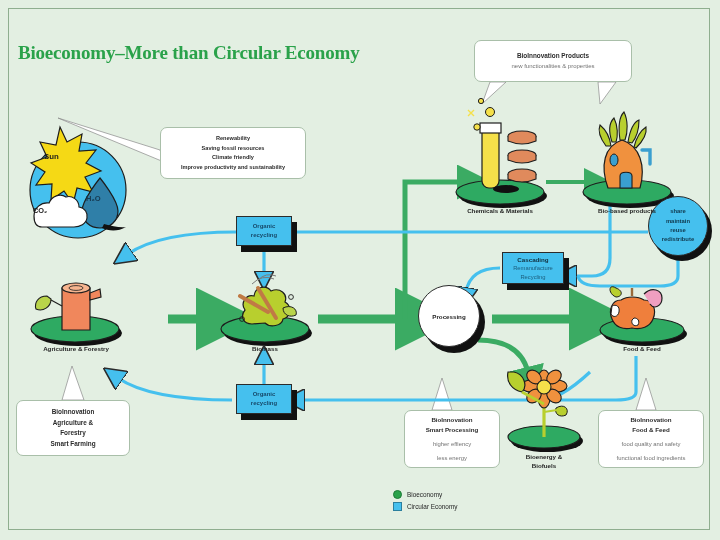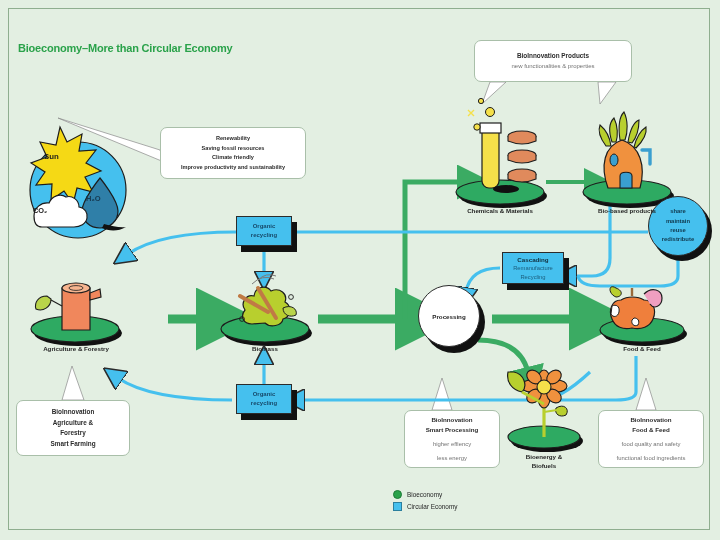--- a/index.html
+++ b/index.html
@@ -11,22 +11,23 @@
   }
   #stage{position:relative;width:720px;height:540px;}
 
   .frame{
     position:absolute;left:8px;top:8px;width:702px;height:522px;
     border:1px solid #8fae8f;background:#e3efe2;box-sizing:border-box;
   }
 
   .title{
     position:absolute;left:18px;top:42px;
-    font-size:11px;font-weight:bold;color:#2aa24a;letter-spacing:-0.2px;
+    font-size:19px;font-weight:bold;color:#2aa24a;letter-spacing:-0.2px;
     white-space:nowrap;
+    font-family:Liberation Serif, serif;
   }
   .title .t2{color:#2aa24a;font-weight:bold;}
 
   svg.layer{position:absolute;left:0;top:0;width:720px;height:540px;overflow:visible;}
   svg.layer.bg{z-index:1;}
 
   
   .callout{
     position:absolute;background:#ffffff;border:1px solid #a9bfa9;border-radius:7px;
     box-sizing:border-box;z-index:6;

